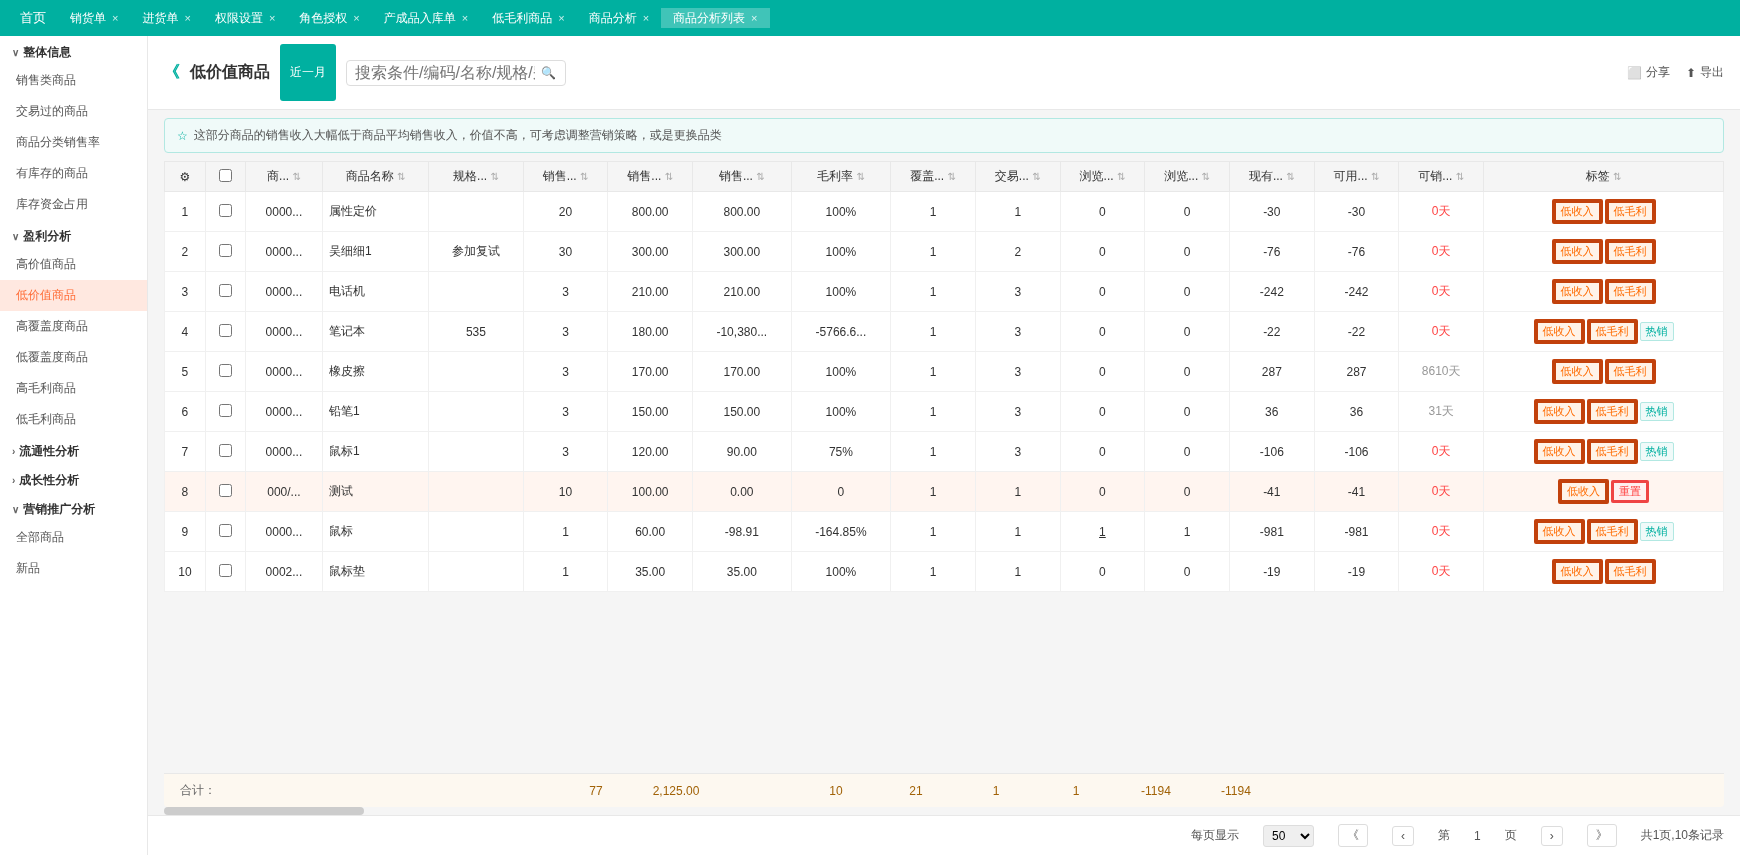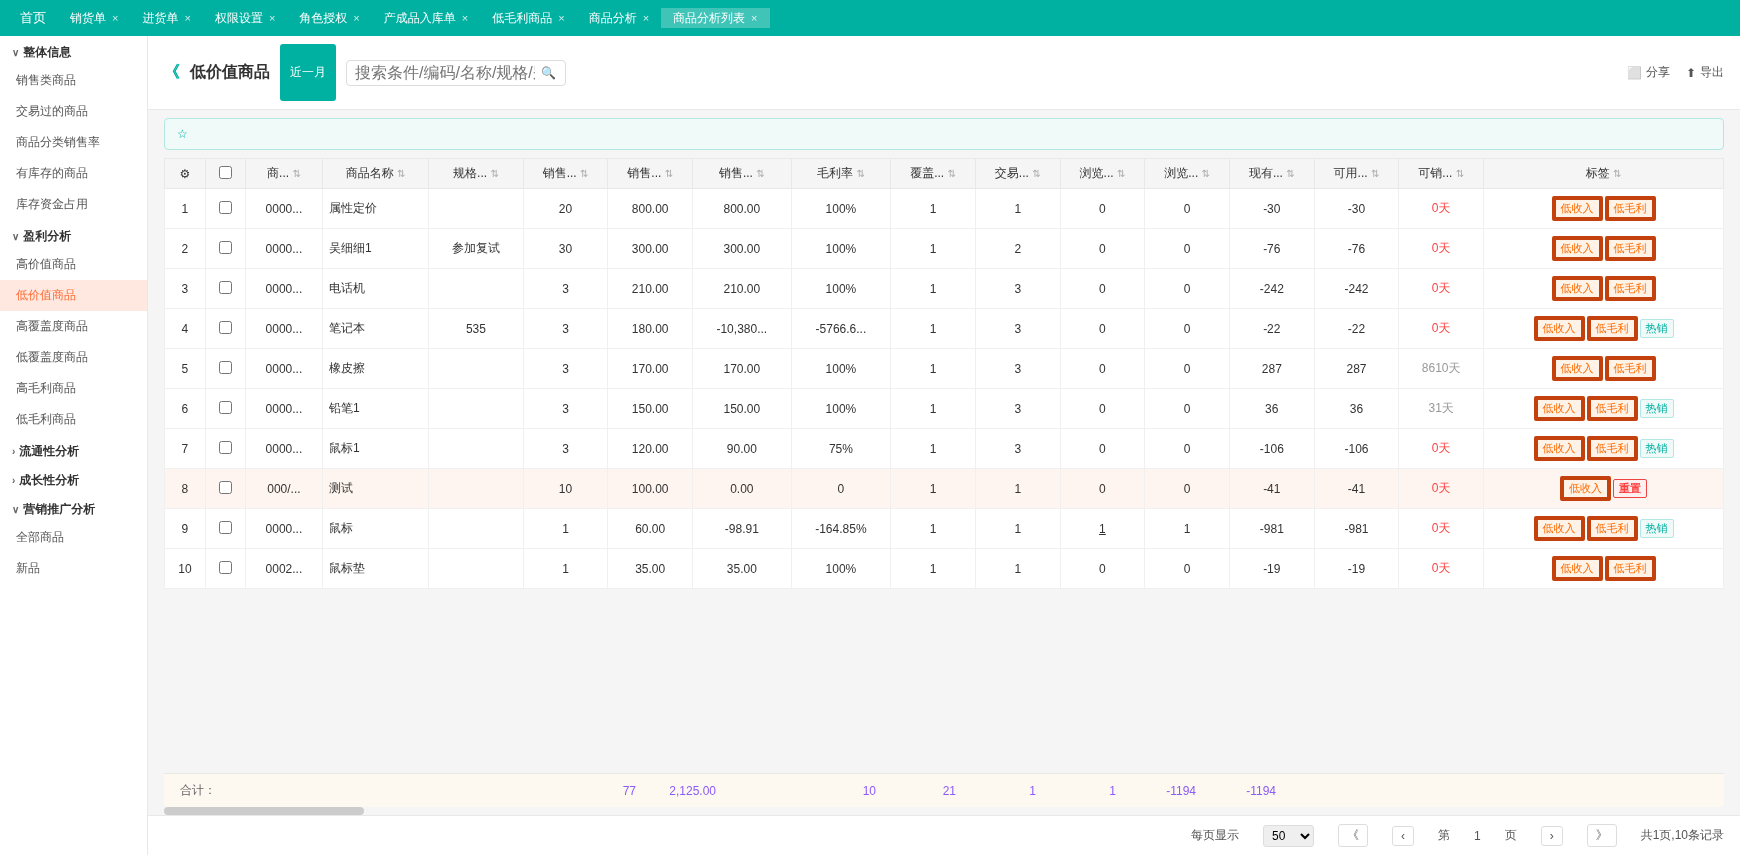--- a/index.html
+++ b/index.html
@@ -180,21 +180,21 @@
       white-space: nowrap;
     }
     .tag {
       display: inline-block;
       padding: 1px 5px;
       border-radius: 2px;
       font-size: 11px;
       margin: 1px;
     }
     .tag-orange { color: #ff6b00; background: #fff3e8; border: 4px solid #c2410c; }
-    .tag-red { color: #ff4444; background: #fff0f0; border: 1px solid #ef4444; font-weight: bold; }
+    .tag-red { color: #ff4444; background: #fff0f0; border: 3px solid #ef4444; }
     .tag-teal { color: #00b0a0; background: #f0faf9; border: 1px solid #b2e8e2; }
     .time-red { color: #ff4444; font-size: 12px; }
     .time-gray { color: #999; font-size: 12px; }
     .link-underline { text-decoration: underline; color: #333; cursor: pointer; }
 
     
     input[type=checkbox] { cursor: pointer; }
 
     
     .table-footer {
@@ -202,21 +202,21 @@
       border-top: 1px solid #e8e8e8;
       padding: 8px 16px;
       display: flex;
       align-items: center;
       font-size: 12px;
       margin: 0 16px;
       border-radius: 0 0 4px 4px;
     }
     .footer-label { color: #666; margin-right: 20px; font-weight: 500; }
     .footer-vals { display: flex; gap: 0; flex: 1; align-items: center; }
-    .footer-val { min-width: 80px; text-align: right; color: #8b5cf6; }
+    .footer-val { min-width: 80px; text-align: center; color: #a16207; }
 
     
     .pagination {
       display: flex;
       align-items: center;
       justify-content: flex-end;
       padding: 8px 16px;
       background: #fff;
       border-top: 1px solid #e8e8e8;
       gap: 24px;
@@ -345,20 +345,21 @@
         </div>
         <div class="header-action">
           <span>⬆</span>
           <span>导出</span>
         </div>
       </div>
     </div>
 
     <div class="alert-bar">
       <span class="alert-icon">☆</span>
+      <span>这部分商品的销售收入大幅低于商品平均销售收入，价值不高，可考虑调整营销策略，或是更换品类</span>
     </div>
 
     <div class="table-container">
       <table>
         <thead>
           <tr>
             <th><span>⚙</span></th>
             <th><input type="checkbox" style=""></th>
             <th>商... <span class="sort-icon">⇅</span></th>
             <th>商品名称 <span class="sort-icon">⇅</span></th>

